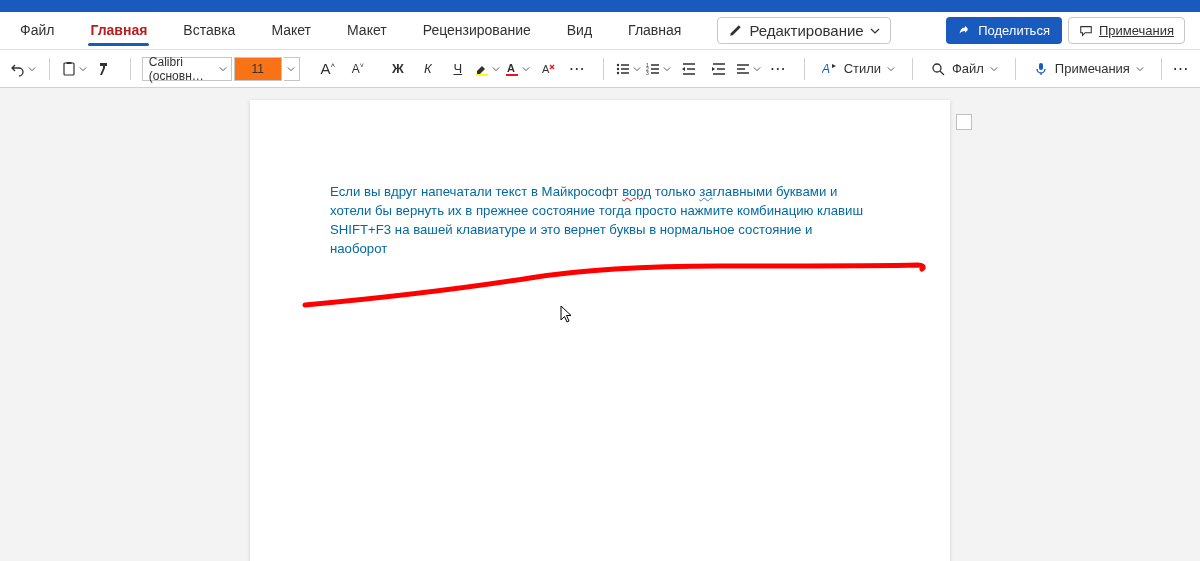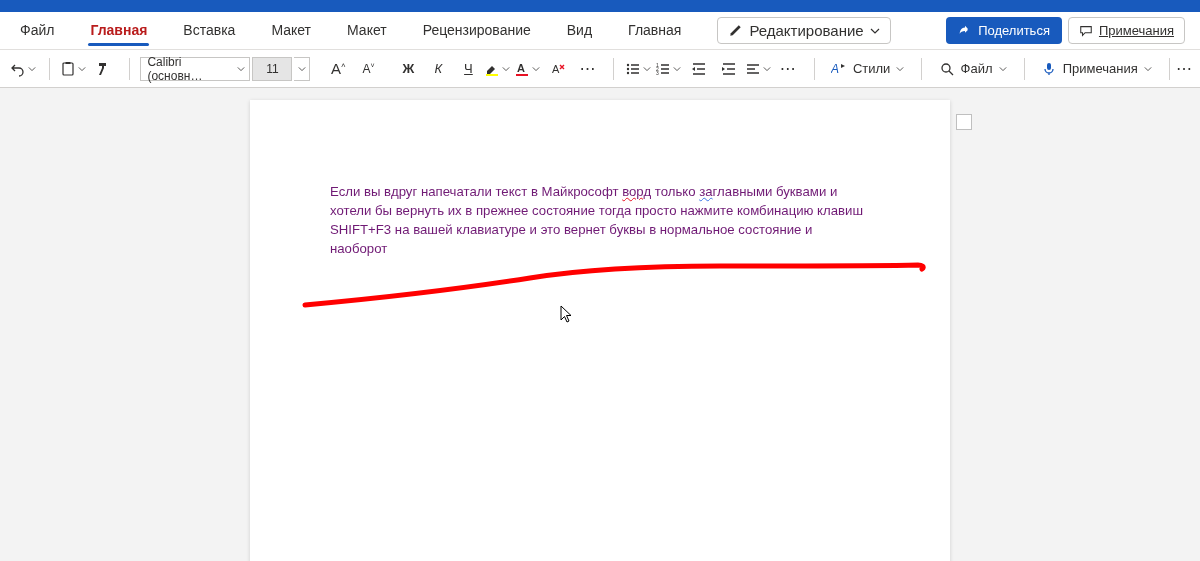--- a/index.html
+++ b/index.html
@@ -127,39 +127,39 @@
     cursor: pointer;
   }
   .tb-caret {
     width: 12px;
     display: flex;
     justify-content: center;
   }
   .font-select {
     border: 1px solid #c7c6c4;
     height: 24px;
-    width: 110px;
+    width: 90px;
     padding: 0 18px 0 6px;
     font-size: 12px;
     display: flex;
     align-items: center;
     position: relative;
     background: #fff;
     cursor: pointer;
   }
   .size-select {
     border: 1px solid #c7c6c4;
     height: 24px;
-    width: 40px;
+    width: 48px;
     padding: 0 4px;
     font-size: 12px;
     display: flex;
     align-items: center;
     justify-content: center;
-    background: #e5e5e5;
+    background: #f97316;
     cursor: pointer;
   }
   .styles-btn, .find-btn, .dictate-btn {
     display: flex;
     align-items: center;
     gap: 6px;
     padding: 4px 6px;
     cursor: pointer;
     border-radius: 3px;
   }
@@ -186,21 +186,21 @@
     right: -22px;
     top: 14px;
     width: 16px;
     height: 16px;
     border: 1px solid #bfbfbf;
     background: #fff;
   }
   .doc-text {
     font-size: 13.2px;
     line-height: 1.45;
-    color: #701a75;
+    color: #0369a1;
   }
   .squiggle-red {
     text-decoration: underline wavy #e81123;
     text-decoration-thickness: 1px;
   }
   .squiggle-blue {
     text-decoration: underline wavy #3b78e7;
     text-decoration-thickness: 1px;
   }
   .annotation {

